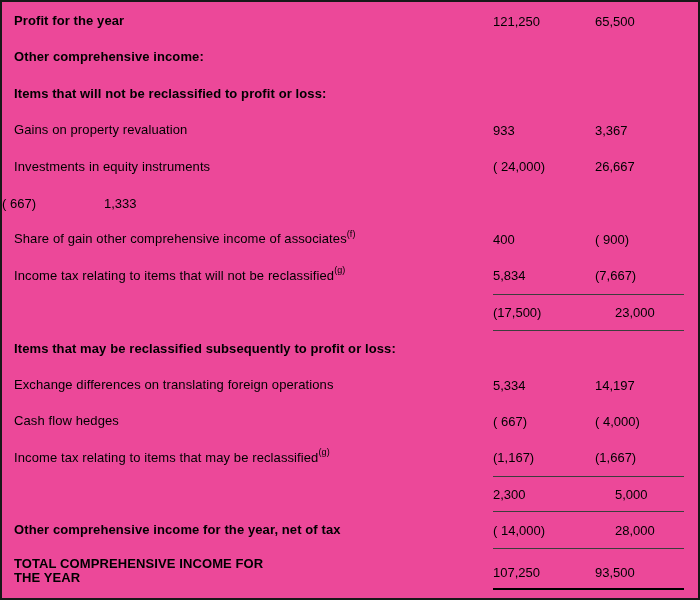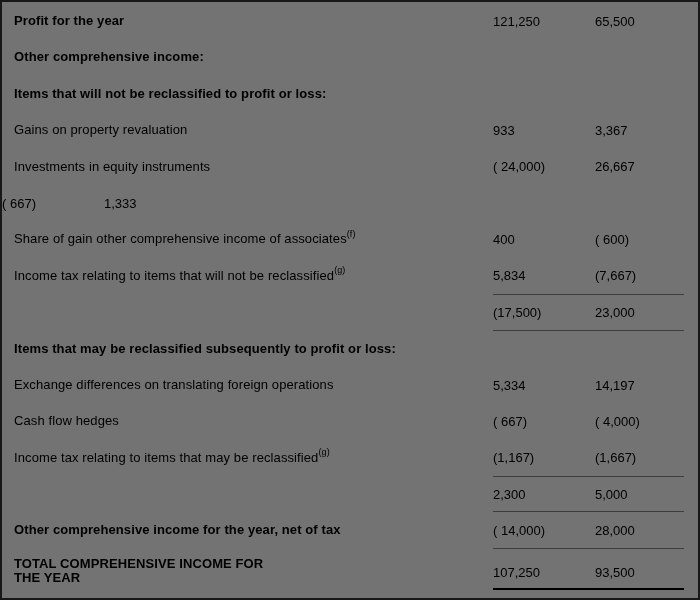--- a/index.html
+++ b/index.html
@@ -1,21 +1,21 @@
 <!DOCTYPE html>
 <html><head>
 <meta charset="utf-8">
 <style>
   * { box-sizing: border-box; margin: 0; padding: 0; }
   html, body { background: #fff; }
   .page {
     width: 700px;
     height: 600px;
     border: 2px solid #181818;
-    background: #737373;
+    background: #ec4899;
     font-family: "Liberation Sans", sans-serif;
     font-size: 13px;
     color: #000;
     overflow: hidden;
     padding-top: 1px;
   }
   .table { width: 100%; }
   .row { display: flex; height: 36.4px; }
   .row.total { height: 41.6px; }
   .label {
@@ -29,21 +29,21 @@
   .row.total .label { line-height: 14px; padding-top: 8px; }
   .vals {
     width: 191px;
     margin-right: 14px;
     display: flex;
     align-items: center;
   }
   .v1 { width: 102px; }
   .v2 { flex: 1; }
   .row.ra .vals { border-top: 1.5px solid #3d3d3d; }
-  .row.rb .vals { border-bottom: 1.5px solid #3d3d3d; }
+  .row.rb .vals { border-bottom: 1.5px solid #3d3d3d; gap: 20px; }
   .row.rbt .vals { border-bottom: 2.5px solid #000; }
   .row.total .vals { align-items: center; padding-top: 8px; line-height: 14px; }
   sup.fnote {
     font-size: 9px;
     line-height: 0;
     position: relative;
     top: -1px;
   }
 </style>
 </head>
@@ -89,21 +89,21 @@
       <div class="row">
         <div class="vals">
           <div class="v1">( 667)</div>
           <div class="v2">1,333</div>
         </div>
       </div>
       <div class="row">
         <div class="label">Share of gain other comprehensive income of associates<sup class="fnote">(f)</sup></div>
         <div class="vals">
           <div class="v1">400</div>
-          <div class="v2">( 600)</div>
+          <div class="v2">( 900)</div>
         </div>
       </div>
       <div class="row">
         <div class="label">Income tax relating to items that will not be reclassified<sup class="fnote">(g)</sup></div>
         <div class="vals">
           <div class="v1">5,834</div>
           <div class="v2">(7,667)</div>
         </div>
       </div>
       <div class="row ra rb">

